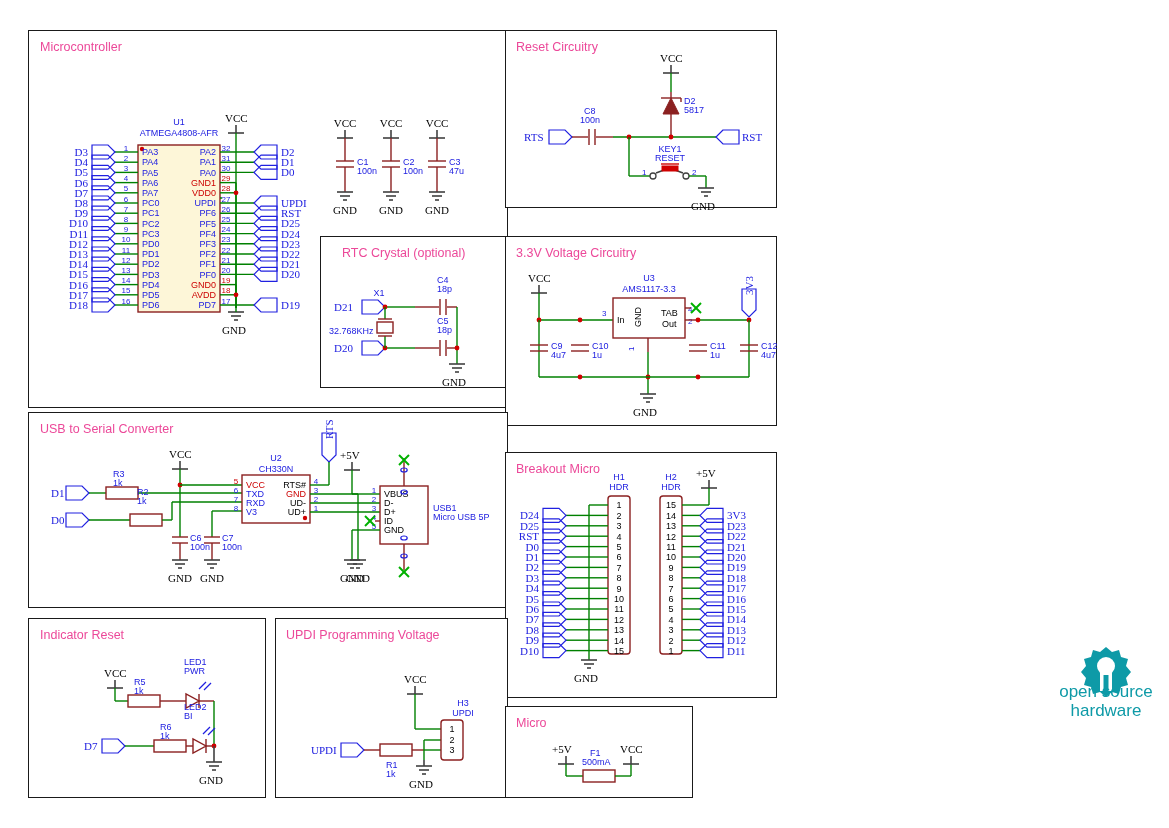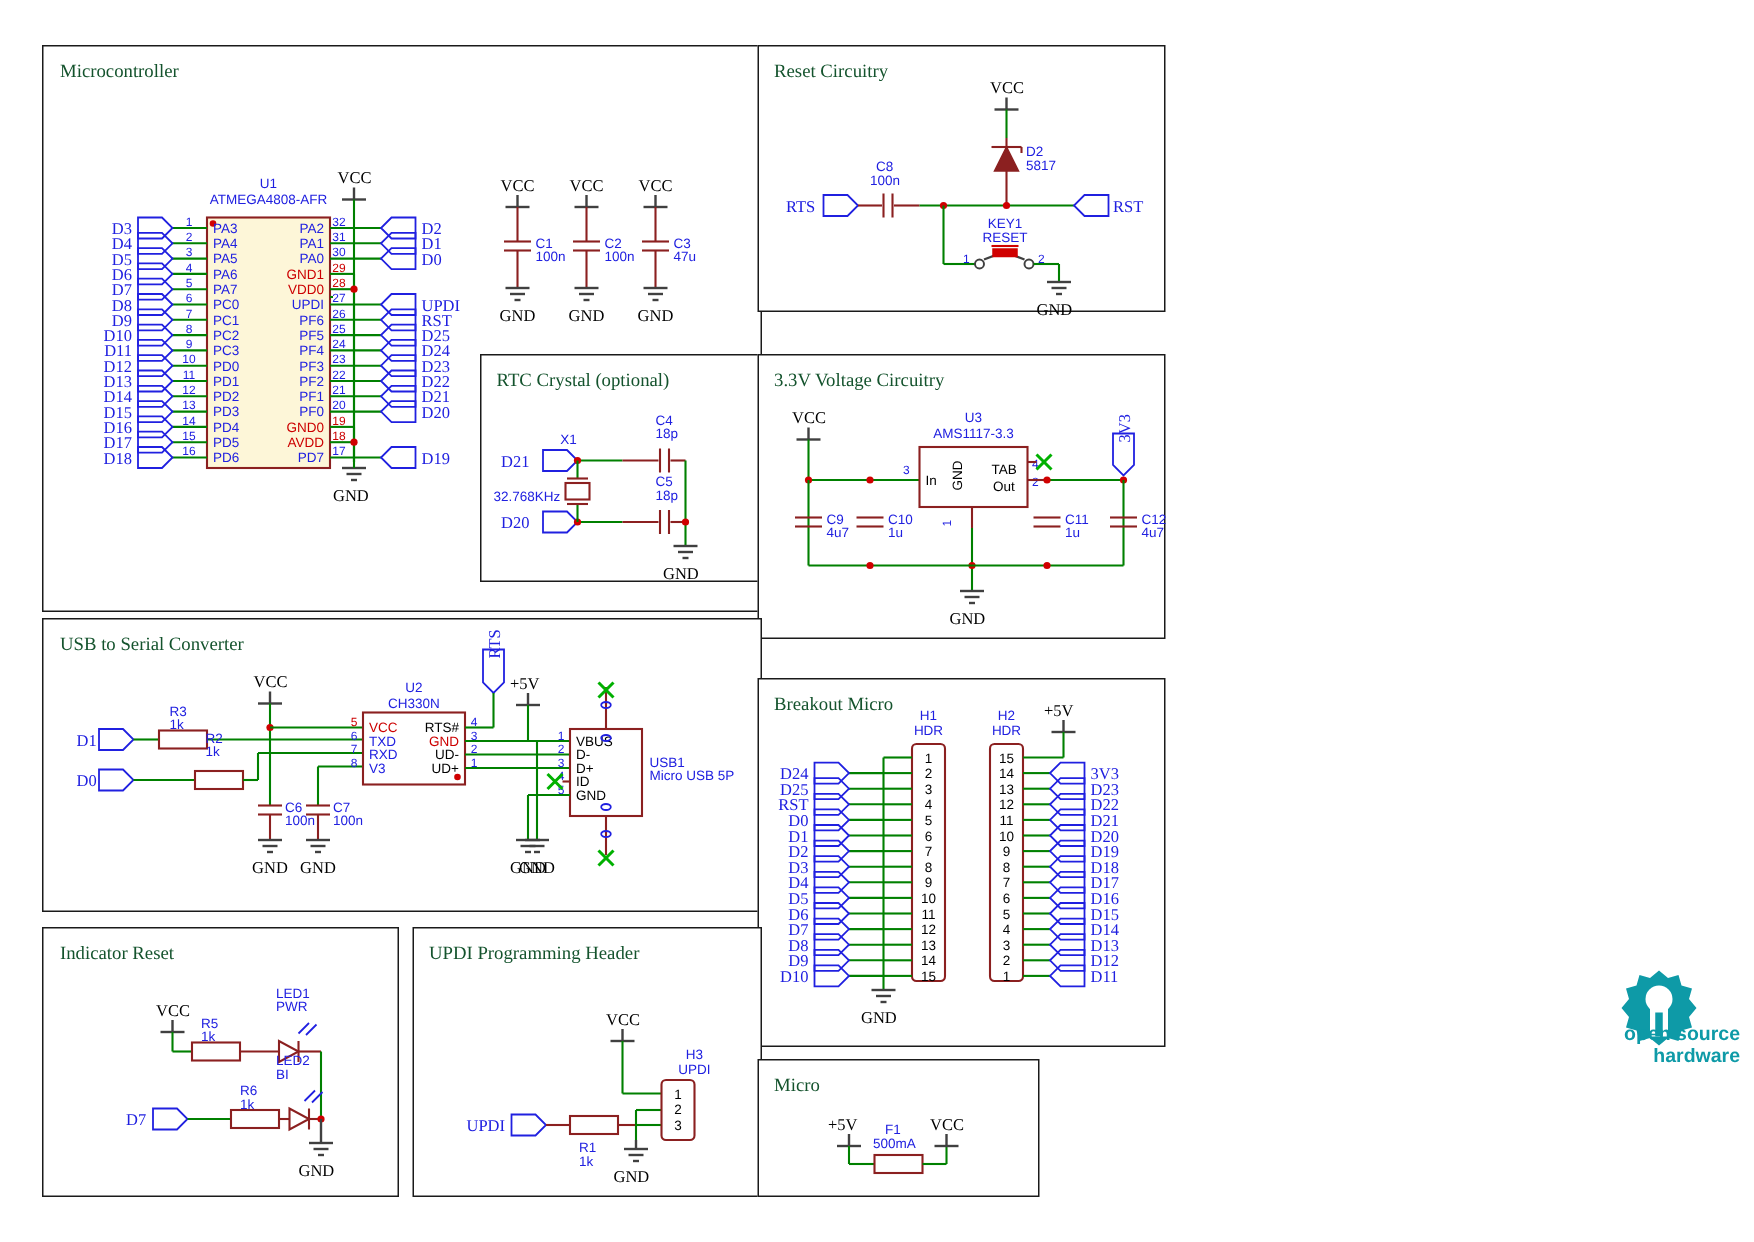--- a/index.html
+++ b/index.html
@@ -1,37 +1,37 @@
 <!DOCTYPE html>
 <html><head>
 <meta charset="utf-8">
 <style>
   html,body{margin:0;padding:0;background:#ffffff;}
   body{width:1169px;height:828px;position:relative;overflow:hidden;
        font-family:"Liberation Sans",sans-serif;}
   .panel{position:absolute;border:1.5px solid #1a1a1a;background:#fff;box-sizing:border-box;}
-  .ptitle{position:absolute;color:#14532d;font-size:12.5px;font-family:Liberation Serif, serif;white-space:nowrap;}
+  .ptitle{position:absolute;color:#ec4899;font-size:12.5px;font-family:Liberation Sans, sans-serif;white-space:nowrap;}
   svg{position:absolute;left:0;top:0;overflow:visible;}
   .wire-g{stroke:#008000;stroke-width:1.4;fill:none;}
   .wire-r{stroke:#8b2020;stroke-width:1.4;fill:none;}
   .wire-k{stroke:#404040;stroke-width:1.6;fill:none;}
   .jdot{fill:#d00000;}
   .port{stroke:#2020e0;stroke-width:1.2;fill:none;}
   .ic-body{fill:#fdf6d8;stroke:#8b2020;stroke-width:1.4;}
   .box-body{fill:#ffffff;stroke:#8b2020;stroke-width:1.4;}
   .t{font-family:"Liberation Sans",sans-serif;font-size:9px;fill:#2020e0;}
   .tb{font-family:"Liberation Sans",sans-serif;font-size:9px;fill:#000000;}
   .tr{font-family:"Liberation Sans",sans-serif;font-size:9px;fill:#cc0000;}
   .tn{font-family:"Liberation Sans",sans-serif;font-size:8px;fill:#2020e0;}
   .tnr{font-family:"Liberation Sans",sans-serif;font-size:8px;fill:#cc0000;}
   .tk{font-family:"Liberation Serif",serif;font-size:11px;fill:#000;}
   .tref{font-family:"Liberation Sans",sans-serif;font-size:9px;fill:#2020e0;text-anchor:middle;}
   .netlbl{font-family:"Liberation Serif",serif;font-size:11px;fill:#2020e0;}
-  .osh-txt{position:absolute;color:#0e9aa7;font-size:13px;text-align:right;
-           font-family:"Liberation Sans",sans-serif;line-height:1.12;font-weight:bold;}
+  .osh-txt{position:absolute;color:#0e9aa7;font-size:17px;text-align:center;
+           font-family:"Liberation Sans",sans-serif;line-height:1.12;font-weight:normal;}
 </style>
 </head>
 <body>
 
 <div class="panel" style="left:28px;top:30px;width:480px;height:378px;"></div>
 <div class="ptitle" style="left:40px;top:40px;">Microcontroller</div>
 
 <svg width="1169" height="828" style="left:0;top:0;">
 
   <rect class="ic-body" x="138" y="145" width="82" height="167"></rect>
@@ -258,21 +258,21 @@
       <text class="t" x="449" y="165">C3</text>
       <text class="t" x="449" y="174">47u</text>
       <line class="wire-k" x1="429" y1="192" x2="445" y2="192"></line>
       <line class="wire-k" x1="432" y1="196" x2="442" y2="196"></line>
       <line class="wire-k" x1="435" y1="200" x2="439" y2="200"></line>
       <text class="tk" x="437" y="214" text-anchor="middle">GND</text>
     </g>
 </svg>
 
 <div class="panel" style="left:320px;top:236px;width:188px;height:152px;"></div>
-<div class="ptitle" style="left:331px;top:246px;">RTC Crystal (optional)</div>
+<div class="ptitle" style="left:342px;top:246px;">RTC Crystal (optional)</div>
 
 <svg width="1169" height="828">
 
   <g>
     <path class="port" d="M362,300 L378,300 L385,307 L378,314 L362,314 Z"></path>
     <text class="netlbl" x="334" y="311">D21</text>
   </g>
 
   <g>
     <path class="port" d="M362,341 L378,341 L385,348 L378,355 L362,355 Z"></path>
@@ -838,21 +838,21 @@
   <line class="wire-k" x1="214" y1="746" x2="214" y2="762"></line>
   <g>
     <line class="wire-k" x1="206" y1="762" x2="222" y2="762"></line>
     <line class="wire-k" x1="209" y1="766" x2="219" y2="766"></line>
     <line class="wire-k" x1="212" y1="770" x2="216" y2="770"></line>
     <text class="tk" x="199" y="784">GND</text>
   </g>
 </svg>
 
 <div class="panel" style="left:275px;top:618px;width:233px;height:180px;"></div>
-<div class="ptitle" style="left:286px;top:628px;">UPDI Programming Header</div>
+<div class="ptitle" style="left:286px;top:628px;">UPDI Programming Voltage</div>
 
 <svg width="1169" height="828">
   <g>
     <line class="wire-k" x1="415" y1="686" x2="415" y2="694"></line>
     <line class="wire-k" x1="407" y1="694" x2="423" y2="694"></line>
     <text class="tk" x="404" y="683">VCC</text>
   </g>
   <line class="wire-g" x1="415" y1="694" x2="415" y2="729"></line>
   <line class="wire-g" x1="415" y1="729" x2="441" y2="729"></line>
 

